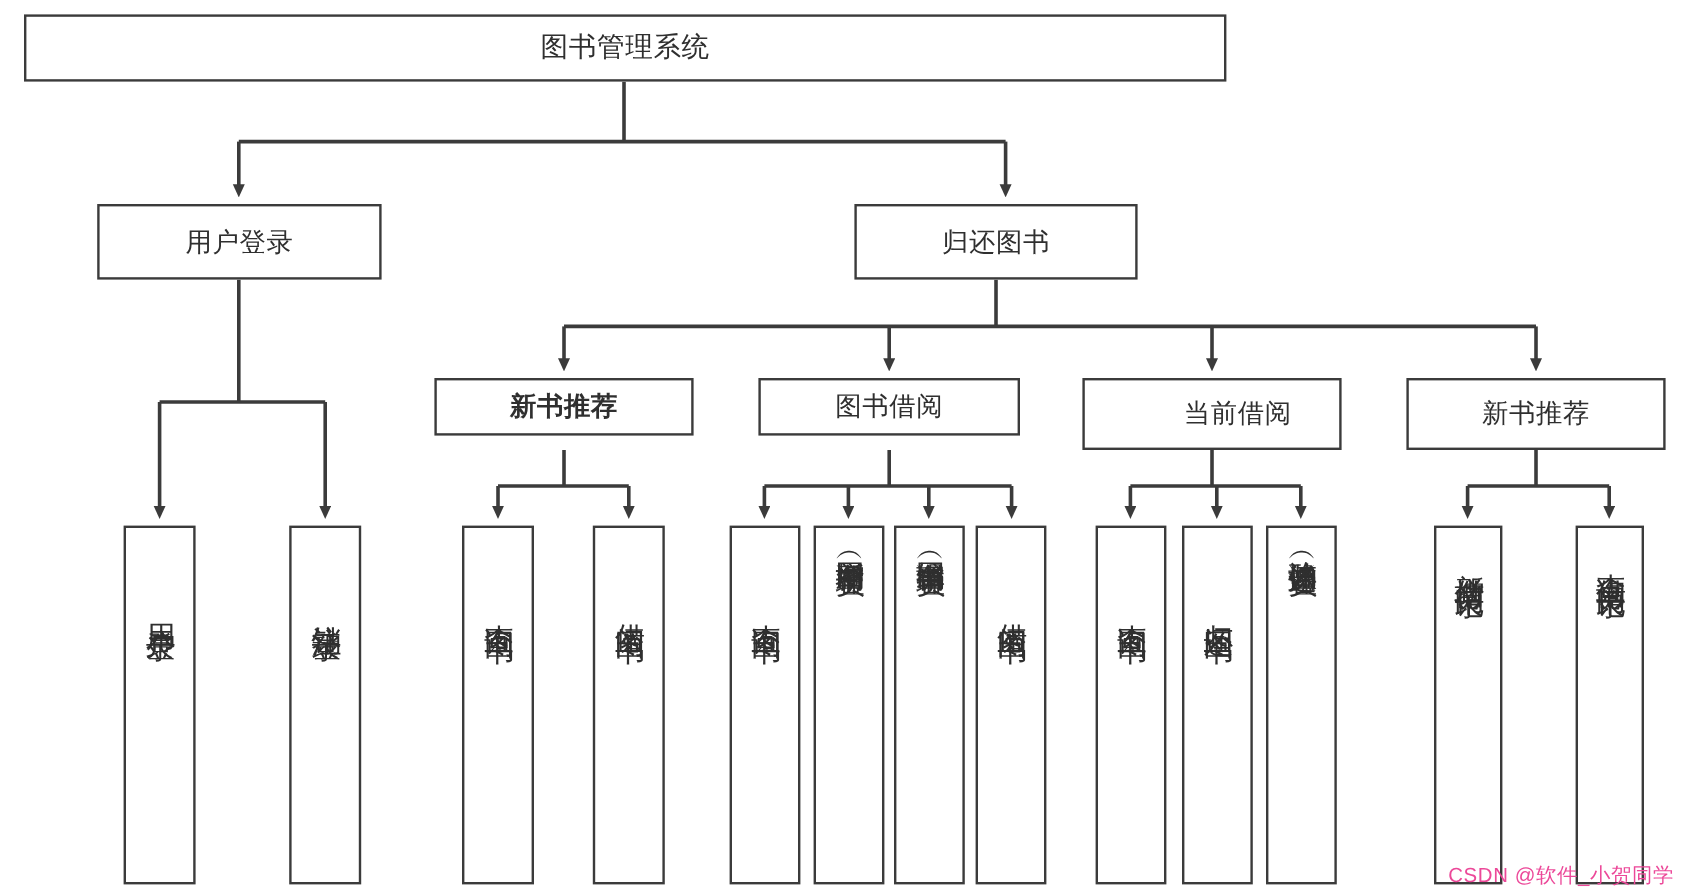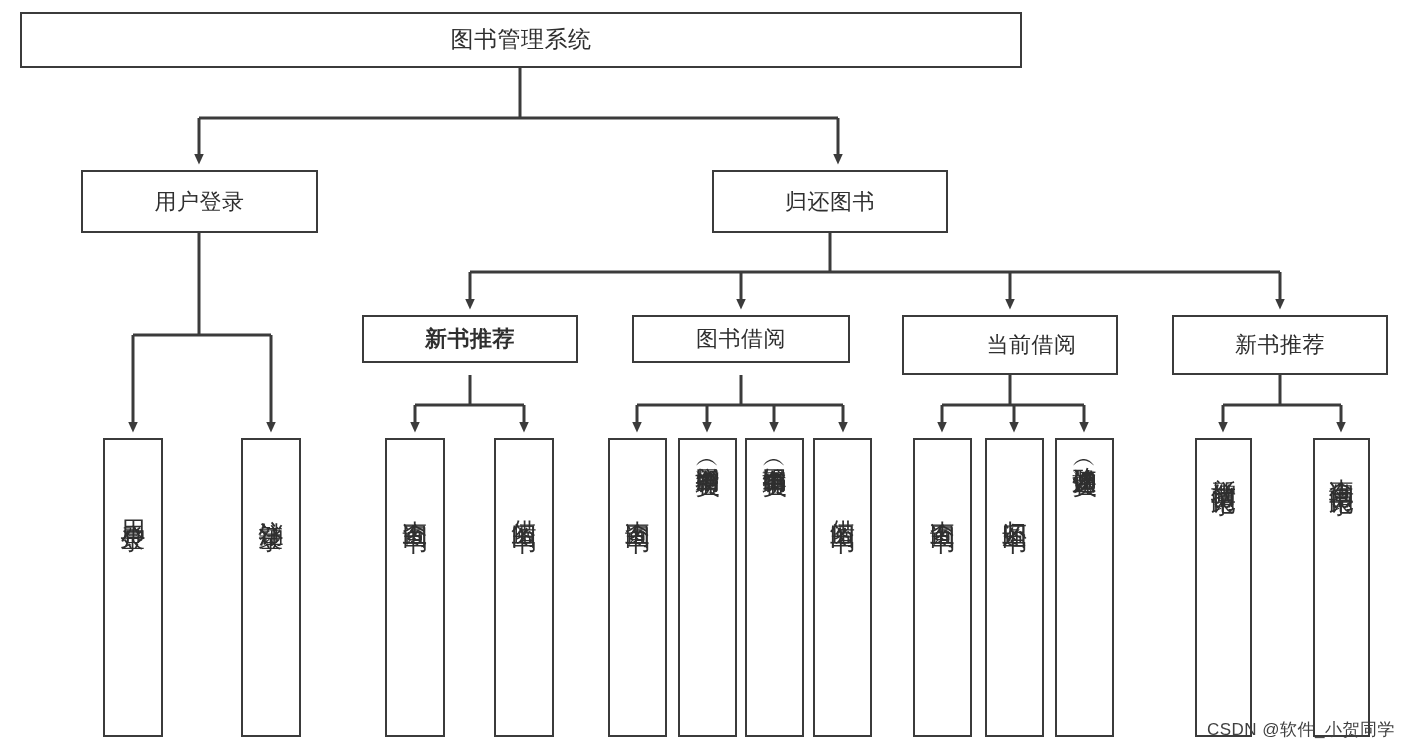--- a/index.html
+++ b/index.html
@@ -66,21 +66,21 @@
   }
   .node.leaf.tall .label {
     font-size: 24px;
     letter-spacing: 1px;
   }
   #watermark {
     position: absolute;
     right: 10px;
     bottom: 6px;
     font-size: 17px;
-    color: #404040;
+    color: #ec4899;
     letter-spacing: 0.5px;
     white-space: nowrap;
     user-select: none;
   }
 </style>
 </head>
 <body>
 
 <div id="canvas">
 

